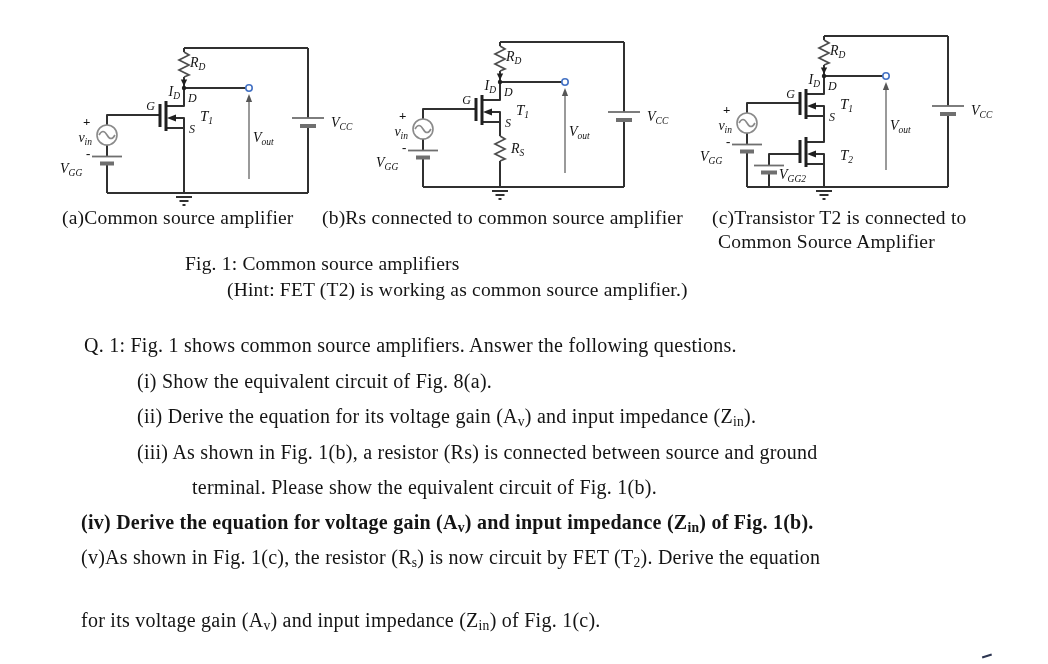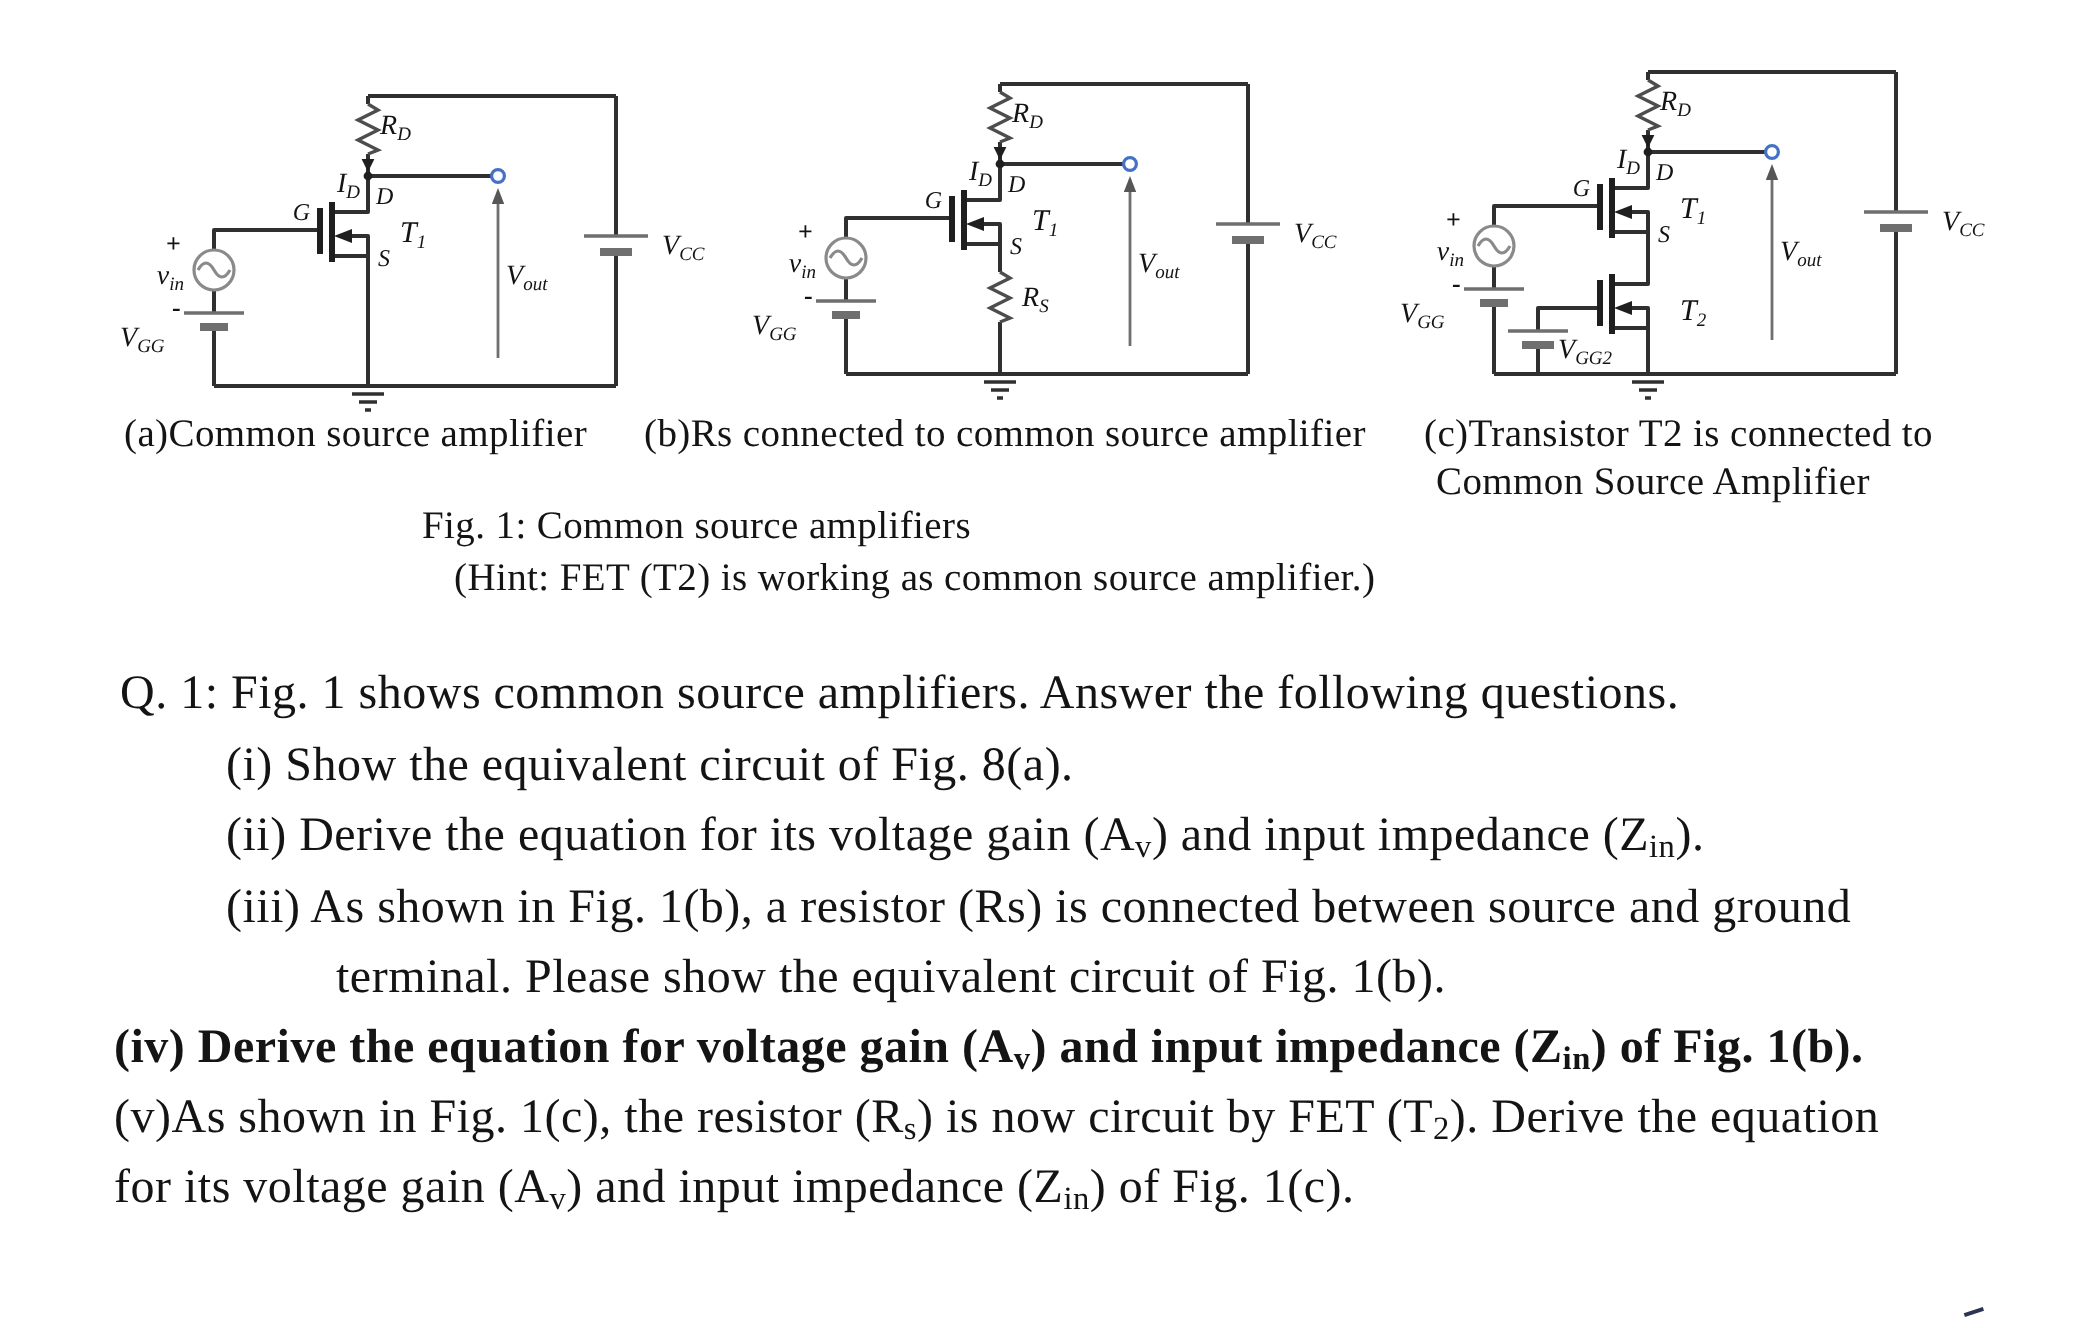--- a/index.html
+++ b/index.html
@@ -1,21 +1,21 @@
 <!DOCTYPE html>
 <html><head>
 <meta charset="utf-8">
 <style>
   html,body { margin:0; padding:0; }
   body {
     width:1048px; height:664px; position:relative; overflow:hidden;
     background:#ffffff; color:#141414;
     font-family:"Liberation Serif","DejaVu Serif",serif;
   }
-  .qline { position:absolute; font-size:24px; letter-spacing:0.25px; white-space:nowrap; }
+  .qline { position:absolute; font-size:20px; letter-spacing:0.25px; white-space:nowrap;margin-left:24px; }
   .caption { position:absolute; font-size:19.5px; letter-spacing:0.2px; white-space:nowrap;font-family:Liberation Serif, serif; }
   .sub { font-size:0.68em; vertical-align:-0.22em; }
   svg { position:absolute; overflow:visible; }
   svg text { font-family:"Liberation Serif","DejaVu Serif",serif; font-style:italic; fill:#131313; }
   .lm { font-size:14px; }
   .ls { font-size:12px; }
   .lt { font-size:15px; }
   .ts { font-size:9.5px; }
   .sign { font-style:normal; font-weight:700; font-size:13px; }
   .w  { fill:none; stroke:#303030; stroke-width:2; stroke-linejoin:round; }
@@ -204,25 +204,25 @@
   <text class="lm" text-anchor="end" x="42" y="120"><tspan>v</tspan><tspan class="ts" dy="3">in</tspan></text>
   <text class="sign" x="33" y="104">+</text>
   <text class="sign" x="36" y="136">-</text>
   <text class="lm" x="10" y="151"><tspan>V</tspan><tspan class="ts" dy="3">GG</tspan></text>
 </svg>
 
 <div class="caption" style="left:62px; top:207px;">(a)Common source amplifier</div>
 <div class="caption" style="left:322px; top:207px;">(b)Rs connected to common source amplifier</div>
 <div class="caption" style="left:712px; top:207px;">(c)Transistor T2 is connected to</div>
 <div class="caption" style="left:718px; top:231px;text-align:center;">Common Source Amplifier</div>
-<div class="caption" style="left:185px; top:253px;margin-left:26px;">Fig. 1: Common source amplifiers</div>
+<div class="caption" style="left:185px; top:253px;">Fig. 1: Common source amplifiers</div>
 <div class="caption" style="left:227px; top:279px;">(Hint: FET (T2) is working as common source amplifier.)</div>
 
 <div class="qline" style="left:60px;  top:334px;"><span>Q. 1: Fig. 1 shows common source amplifiers. Answer the following questions.</span></div>
 <div class="qline" style="left:113px; top:370px;"><span>(i) Show the equivalent circuit of Fig. 8(a).</span></div>
 <div class="qline" style="left:113px; top:405px;"><span>(ii) Derive the equation for its voltage gain (A</span><span class="sub">v</span><span>) and input impedance (Z</span><span class="sub">in</span><span>).</span></div>
 <div class="qline" style="left:113px; top:441px;"><span>(iii) As shown in Fig. 1(b), a resistor (Rs) is connected between source and ground</span></div>
 <div class="qline" style="left:168px; top:476px;"><span>terminal. Please show the equivalent circuit of Fig. 1(b).</span></div>
 <div class="qline" style="left:57px;  top:511px;font-weight:bold;"><span>(iv) Derive the equation for voltage gain (A</span><span class="sub">v</span><span>) and input impedance (Z</span><span class="sub">in</span><span>) of Fig. 1(b).</span></div>
 <div class="qline" style="left:57px;  top:546px;"><span>(v)As shown in Fig. 1(c), the resistor (R</span><span class="sub">s</span><span>) is now circuit by FET (T</span><span class="sub">2</span><span>). Derive the equation</span></div>
-<div class="qline" style="left:57px;  top:581px;"><span>for its voltage gain (A</span><span class="sub">v</span><span>) and input impedance (Z</span><span class="sub">in</span><span>) of Fig. 1(c).</span></div>
+<div class="qline" style="left:57px;  top:609px;"><span>for its voltage gain (A</span><span class="sub">v</span><span>) and input impedance (Z</span><span class="sub">in</span><span>) of Fig. 1(c).</span></div>
 
 <div class="pgmark"></div>
 
 </body></html>

